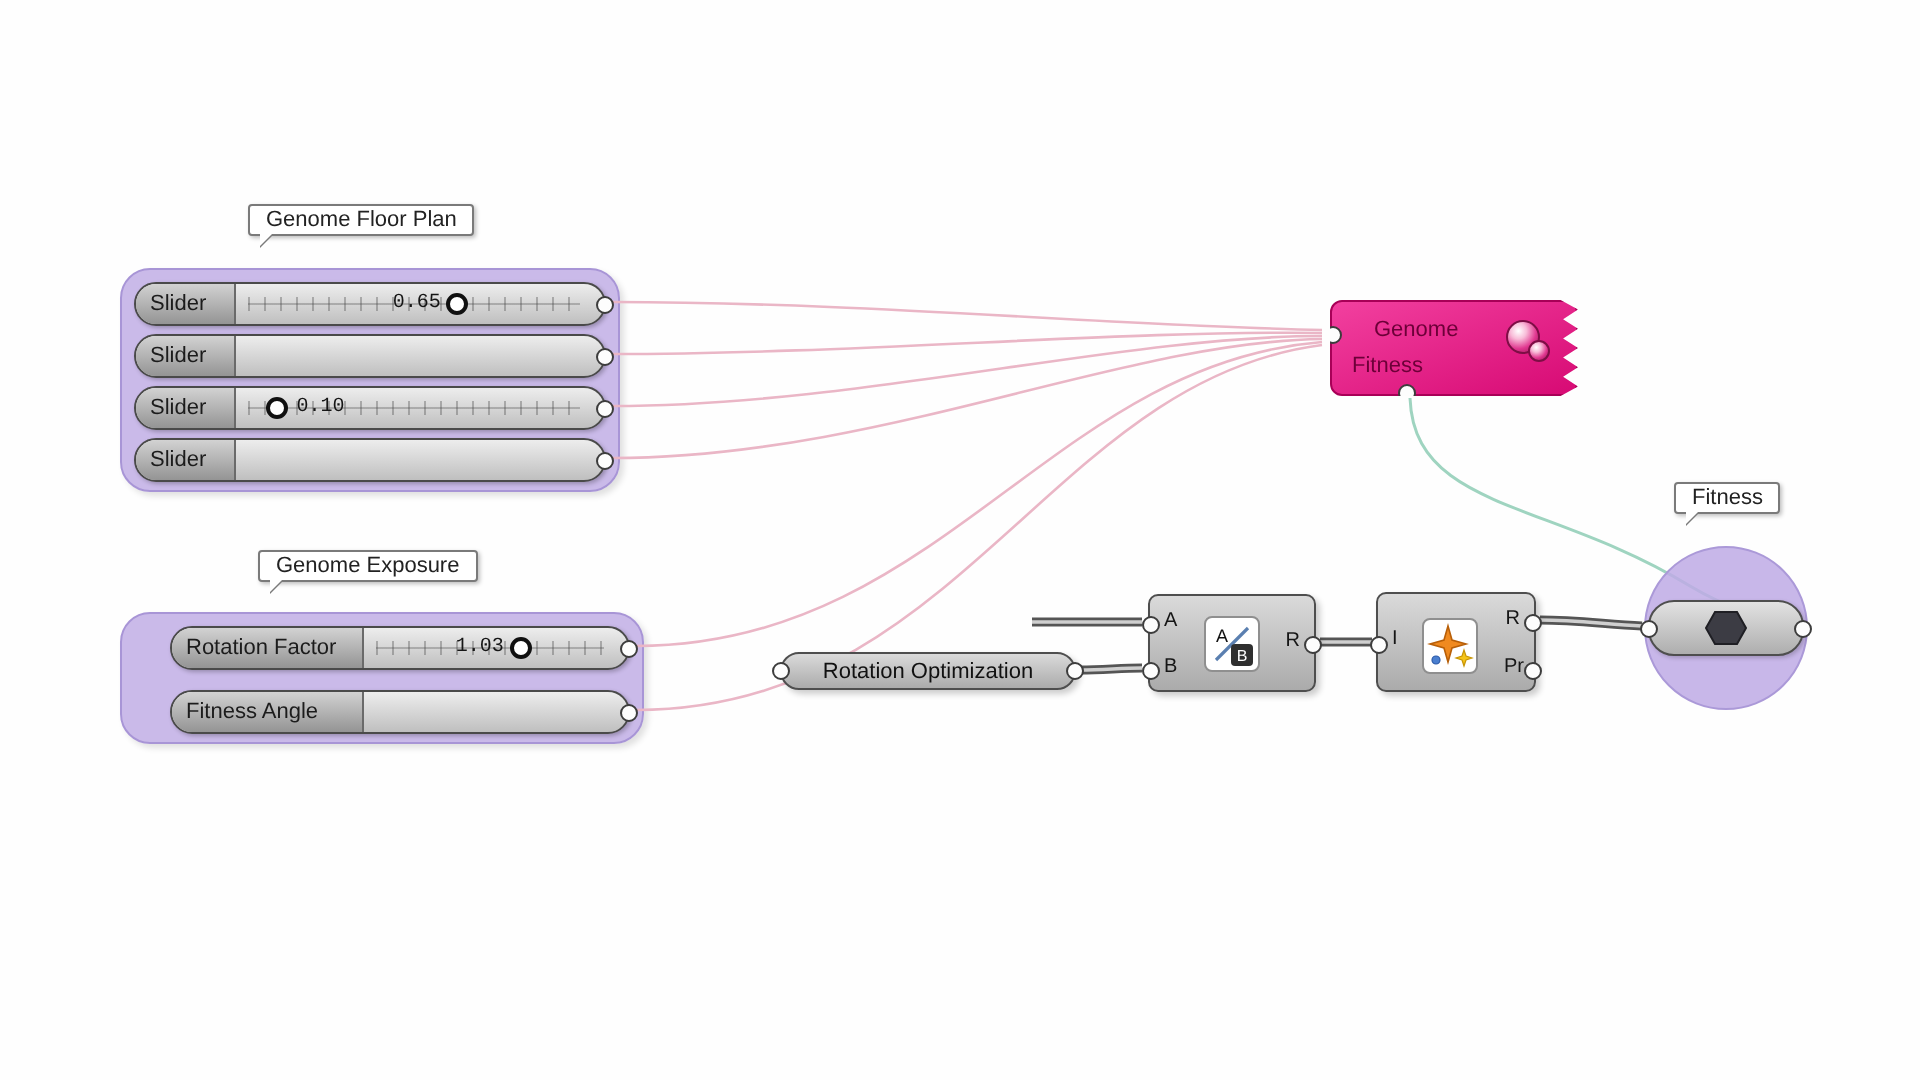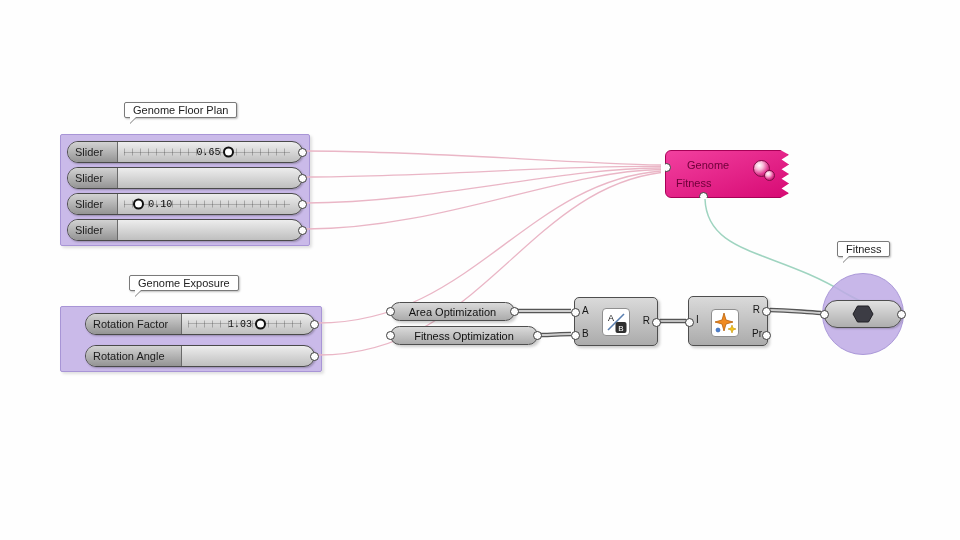--- a/index.html
+++ b/index.html
@@ -5,21 +5,21 @@
   html,body{margin:0;padding:0;}
   body{width:960px;height:540px;position:relative;overflow:hidden;
        background:#fefefe;font-family:"Liberation Sans",sans-serif;}
   #canvas{position:absolute;inset:0;}
 
   
   #wires{position:absolute;inset:0;z-index:2;pointer-events:none;}
 
   
   .group{position:absolute;background:rgba(187,167,227,0.78);
-         border:1px solid #a895d6;border-radius:2px;
+         border:1px solid #a895d6;border-radius:15px;
          box-shadow:2px 2px 3px rgba(0,0,0,0.12);
          display:flex;flex-direction:column;box-sizing:border-box;padding:6px;}
   #group1{left:60px;top:134px;width:250px;height:112px;gap:4px;}
   #group2{left:60px;top:306px;width:262px;height:66px;gap:10px;padding-left:24px;}
 
   
   .tag{position:absolute;z-index:5;background:#fff;border:1px solid #7a7a7a;
        border-radius:2px;padding:1px 8px;font-size:11px;color:#222;
        box-shadow:1px 1px 2px rgba(0,0,0,0.25);white-space:nowrap;}
   .tag::after{content:'';position:absolute;left:5px;bottom:-6px;width:0;height:0;
@@ -152,41 +152,36 @@
     <div class="slider">
       <div class="slider-label">Rotation Factor</div>
       <div class="slider-track-area">
         <div class="ticks"></div>
         <span class="slider-value" style="right: calc(41% + 8px);">1.03</span>
         <span class="knob" style="left: calc(59% - 5px);"></span>
       </div>
       <span class="grip right"></span>
     </div>
     <div class="slider">
-      <div class="slider-label">Rotation Angle</div>
+      <div class="slider-label">Fitness Angle</div>
       <span class="grip right"></span>
     </div>
   </div>
 
   <div id="galapagos">
     <span class="gal-label" style="left:10px;top:8px;margin-left:11px;">Genome</span>
     <span class="gal-label" style="left:10px;top:26px;">Fitness</span>
     <span class="sphere" style="right:18px;top:9px;width:15px;height:15px;"></span>
     <span class="sphere" style="right:13px;top:19px;width:9px;height:9px;"></span>
     <span class="grip" style="left:-4px;top:12px;"></span>
     <span class="grip" style="left:33px;bottom:-4px;"></span>
   </div>
 
-  <div class="comp pill" id="pill-area">
-    <span>Area Optimization</span>
-    <span class="grip left"></span>
-    <span class="grip right"></span>
-  </div>
   <div class="comp pill" id="pill-exposure">
-    <span>Fitness Optimization</span>
+    <span>Rotation Optimization</span>
     <span class="grip left"></span>
     <span class="grip right"></span>
   </div>
 
   <div class="comp node" id="division">
     <span class="port-label" style="left:7px;top:7px;">A</span>
     <span class="port-label" style="left:7px;top:30px;">B</span>
     <span class="port-label" style="right:7px;top:17px;">R</span>
     <span class="icon-box" style="left:27px;top:10px;">
       <svg width="26" height="26" viewBox="0 0 26 26">

